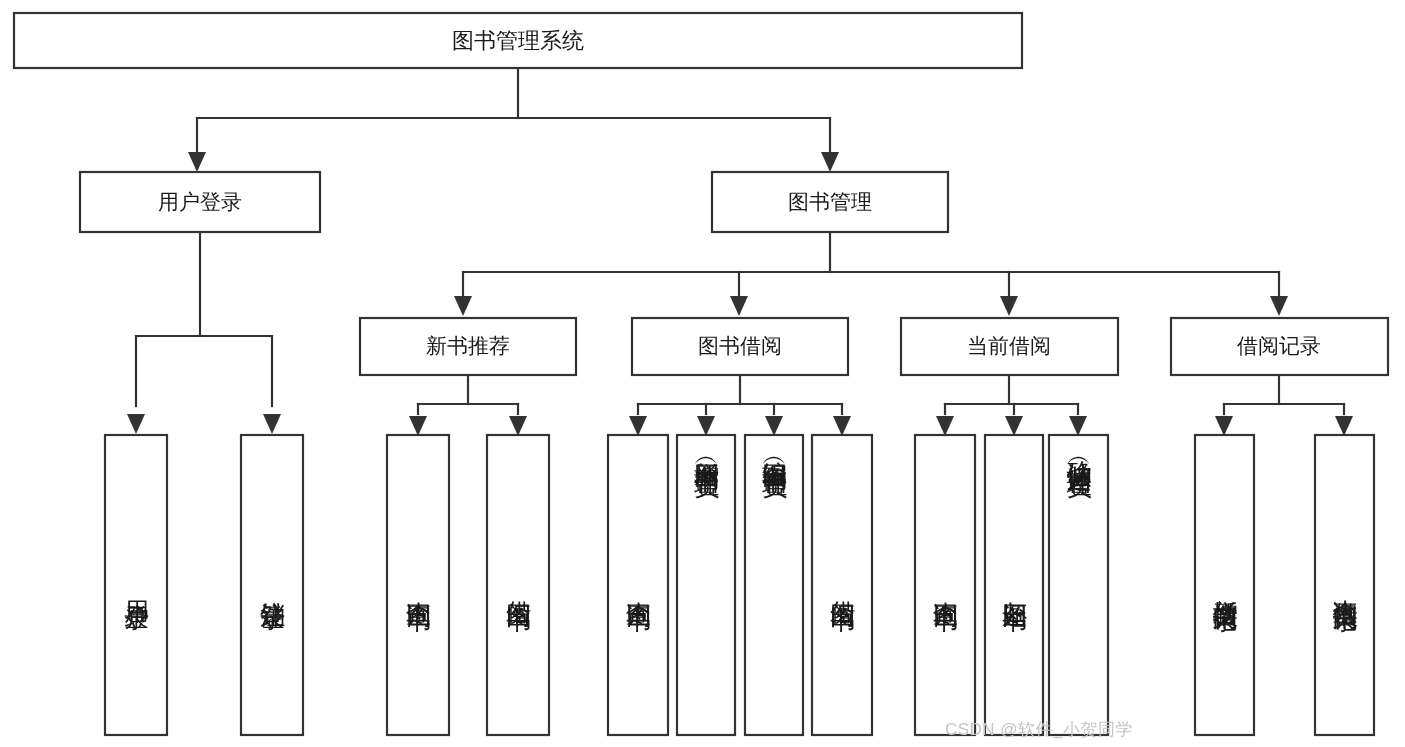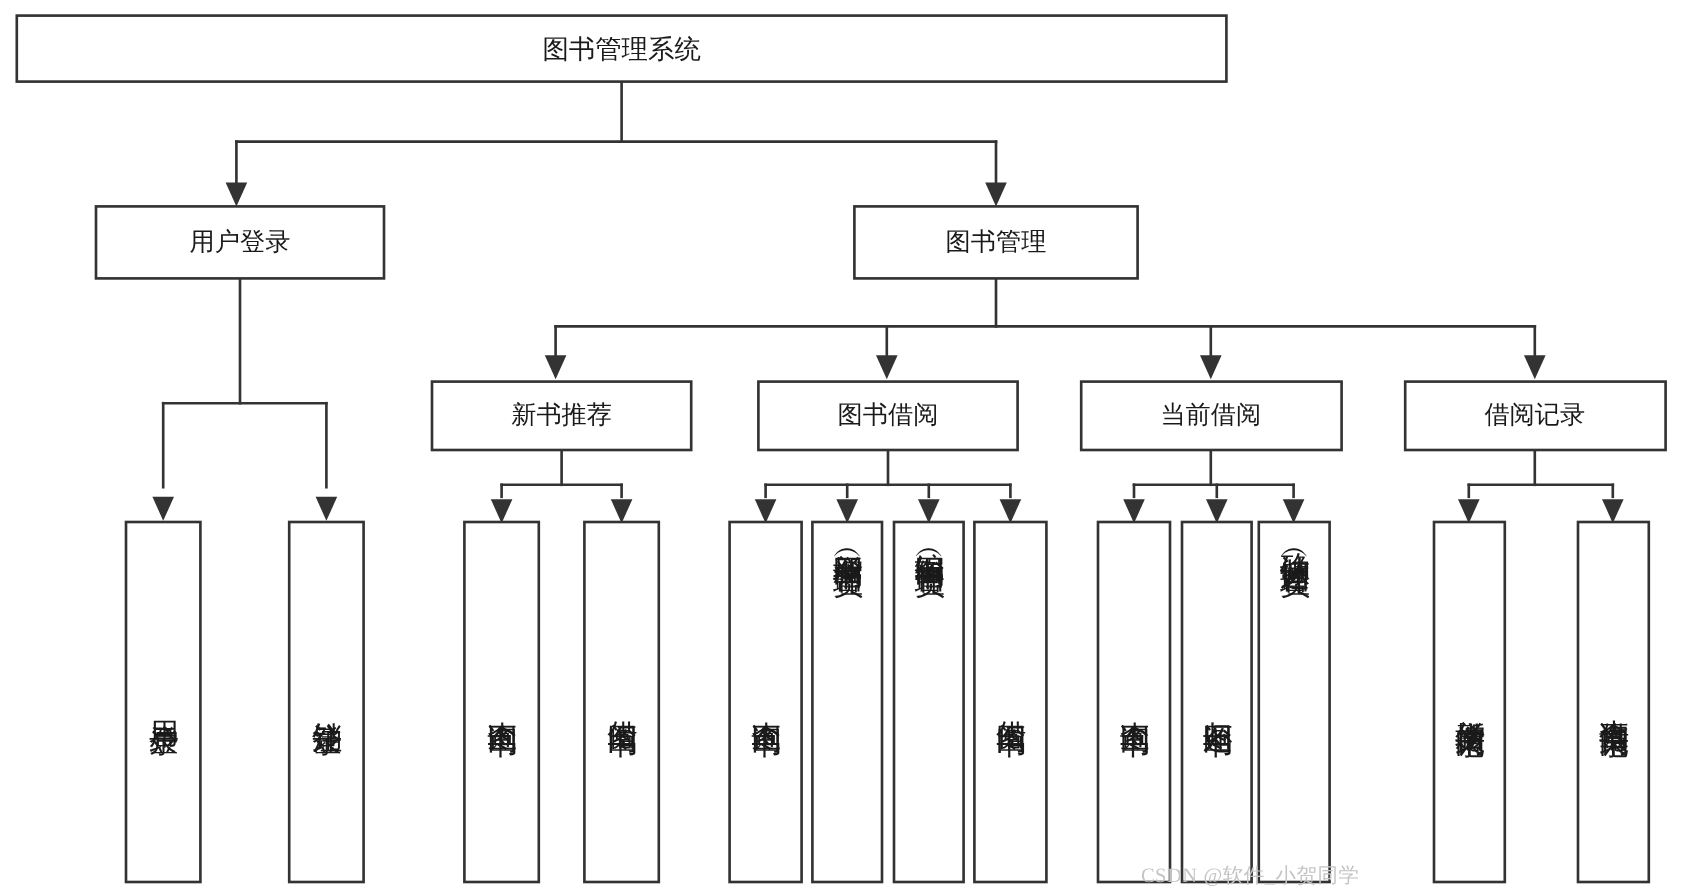--- a/index.html
+++ b/index.html
@@ -67,21 +67,21 @@
     letter-spacing: 2px;
     color: #1a1a1a;
     text-align: center;
     white-space: nowrap;
     pointer-events: none;
   }
   .watermark {
     position: absolute;
     right: 8px;
     bottom: 6px;
-    font-family: Liberation Serif, serif;
+    font-family: Liberation Sans, sans-serif;
     font-size: 17px;
     color: #c4c4c4;
     white-space: nowrap;
     letter-spacing: 0.5px;
   }
 </style>
 </head>
 <body>
 
 <div id="diagram-root">

